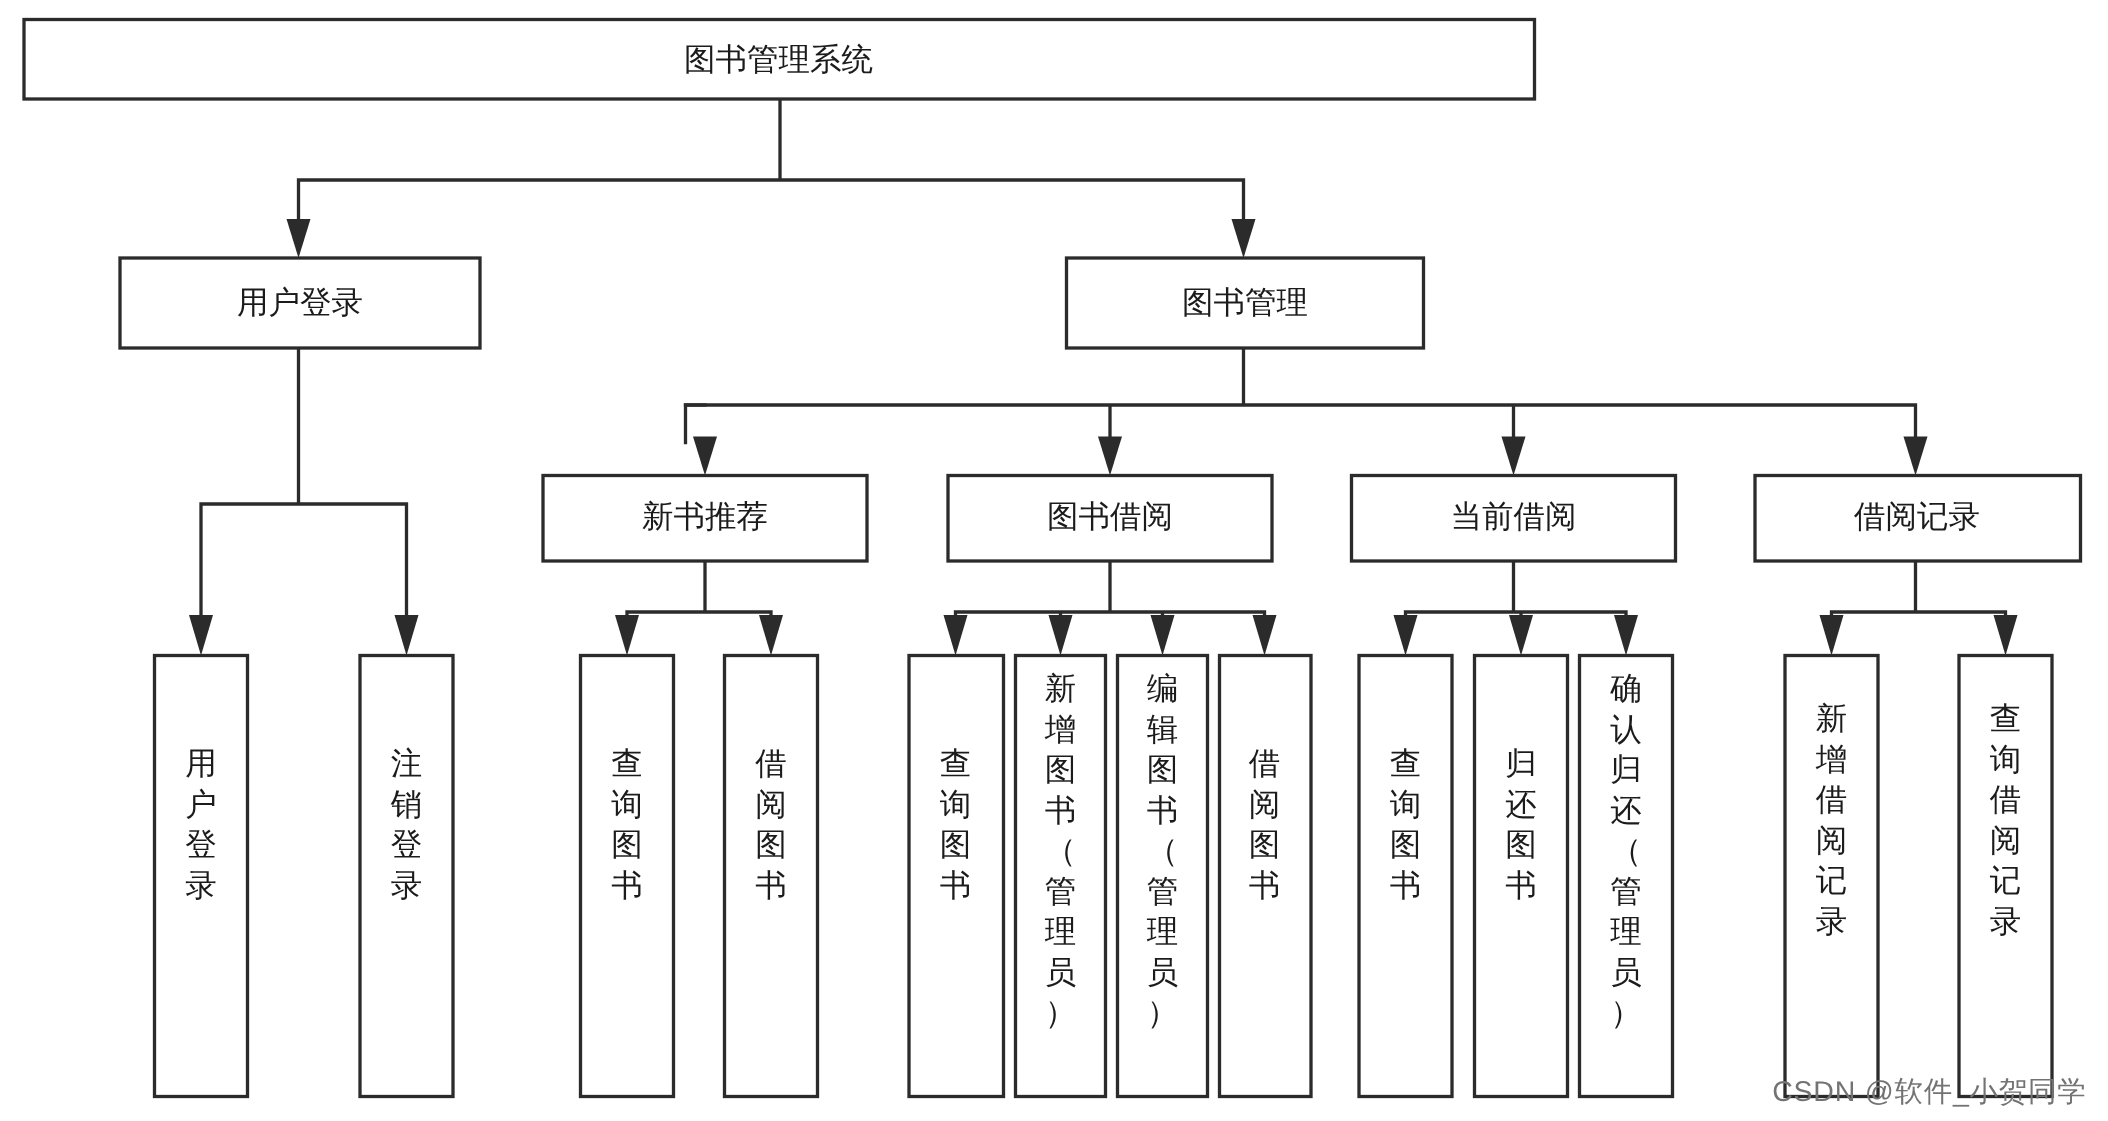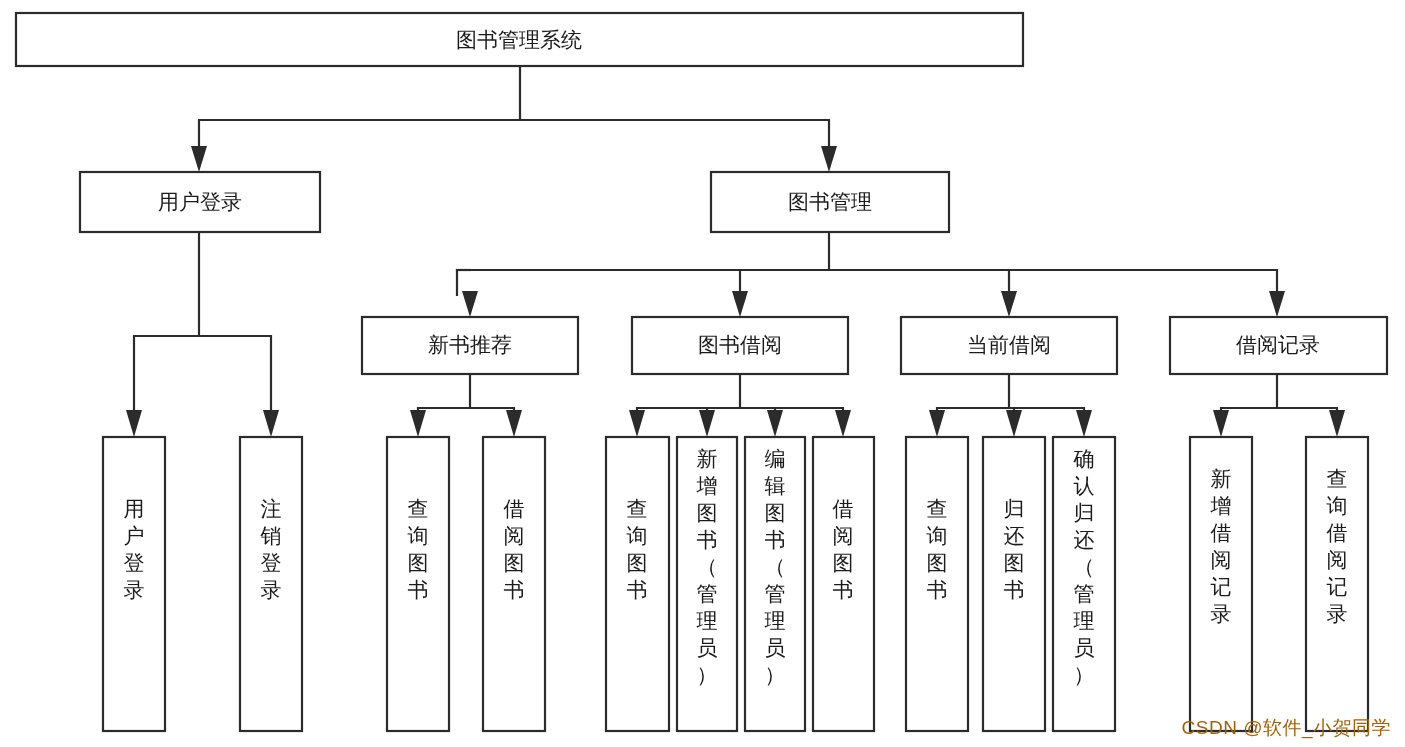--- a/index.html
+++ b/index.html
@@ -46,21 +46,21 @@
   .arrow-head {
     fill: #2b2b2b;
     stroke: none;
   }
   .watermark {
     position: absolute;
     right: 14px;
     bottom: 6px;
     font-family: "Liberation Sans", "DejaVu Sans", sans-serif;
     font-size: 19px;
-    color: #a16207;
+    color: #737373;
     letter-spacing: 0.5px;
     white-space: nowrap;
     pointer-events: none;
   }
 </style>
 </head>
 <body>
 
 <svg id="diagram" viewBox="0 0 1405 747">
 

